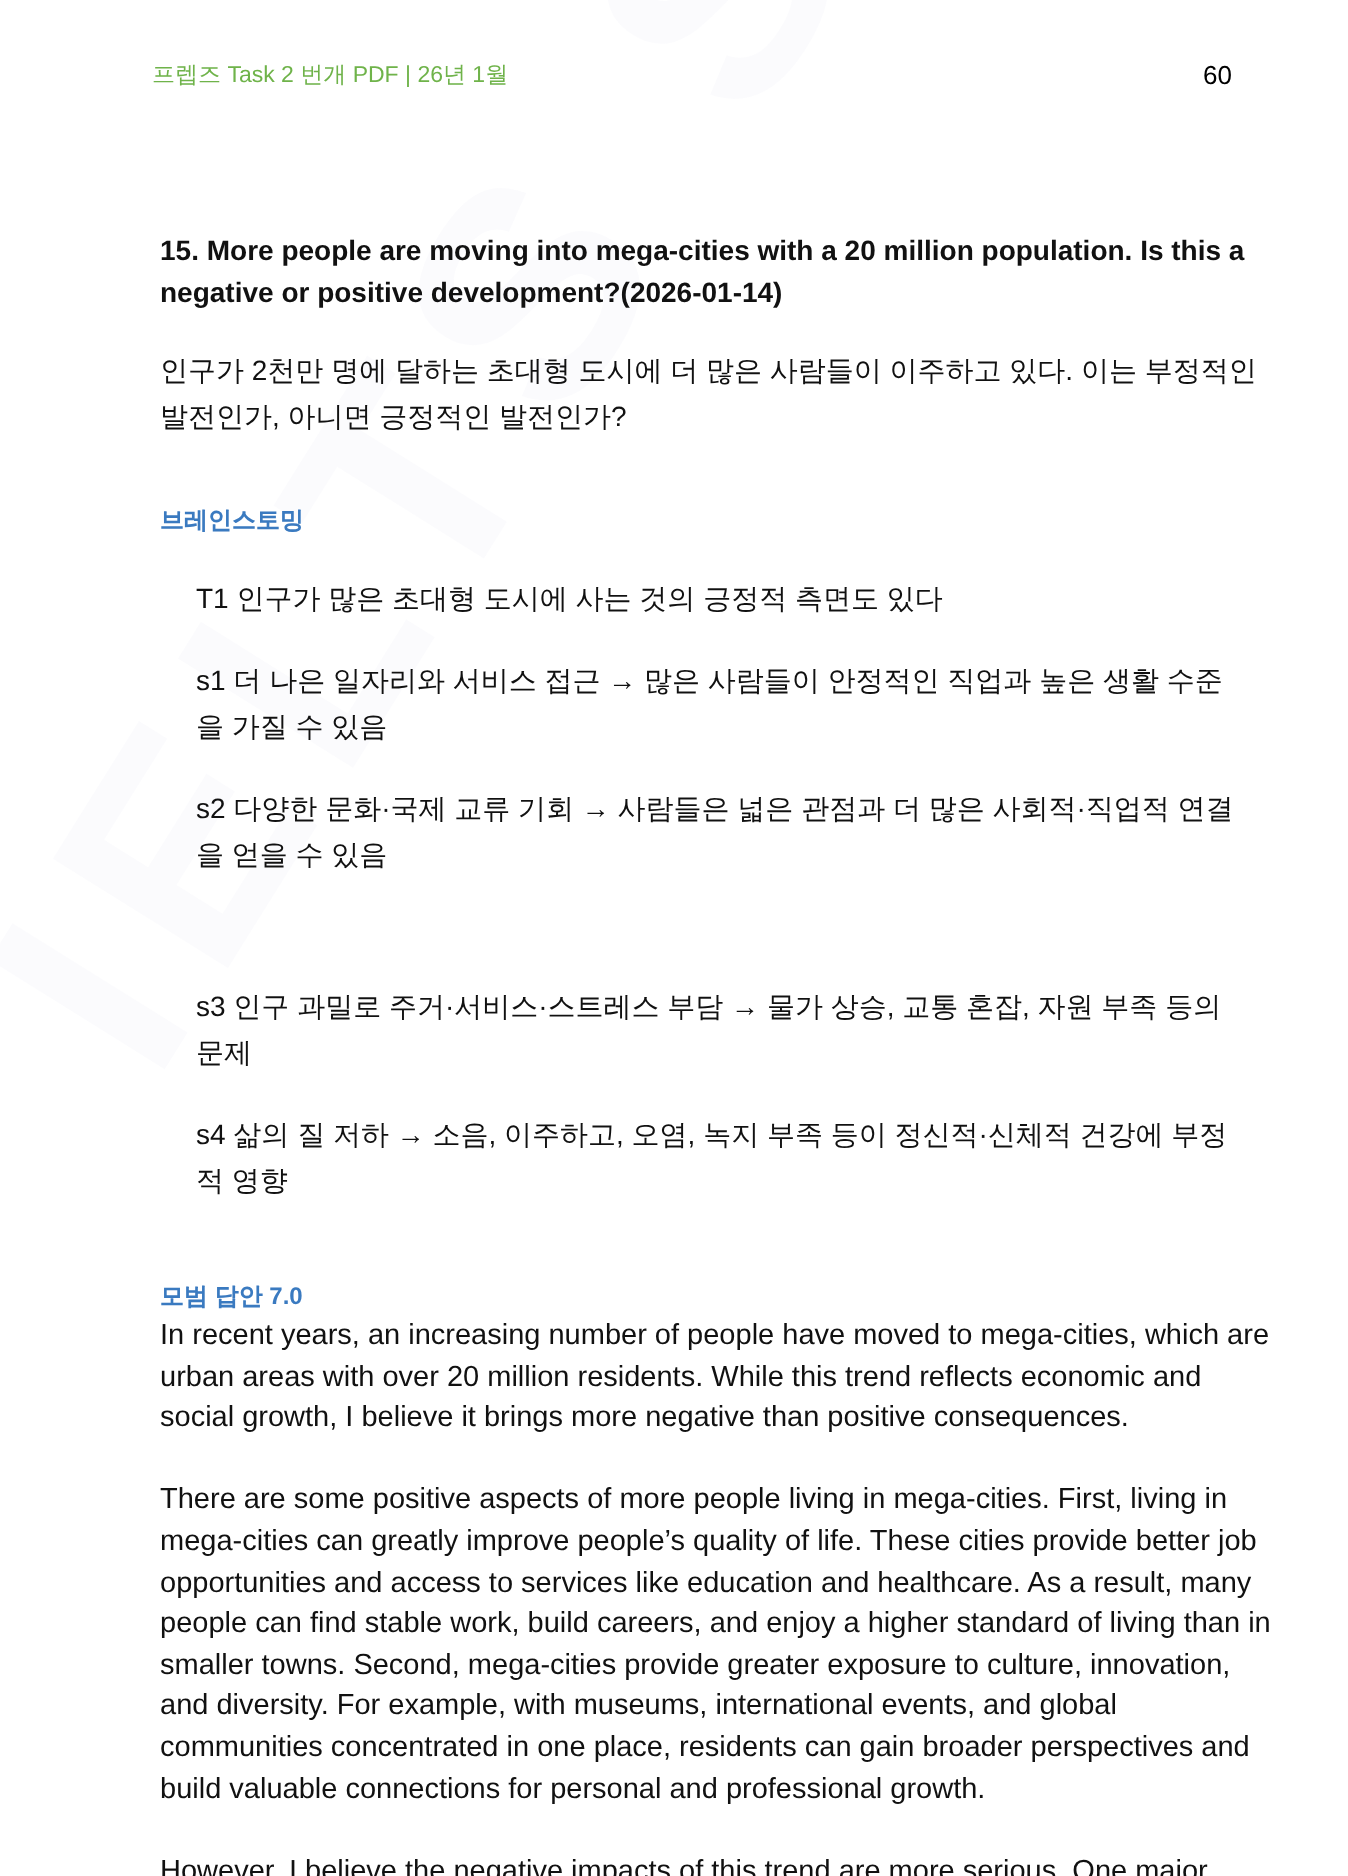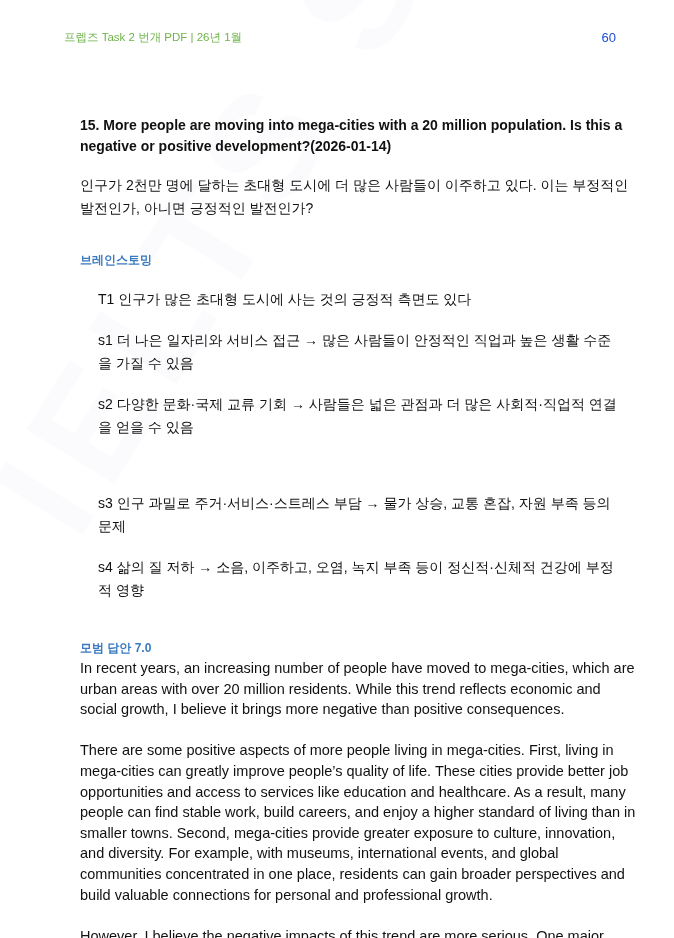--- a/index.html
+++ b/index.html
@@ -32,37 +32,37 @@
       transform-origin: left top;
       font-size: 150px;
       font-weight: bold;
       color: rgba(200, 205, 225, 0.07);
       letter-spacing: 18px;
       white-space: nowrap;
     }
     .header {
       position: absolute;
       top: 28px;
-      left: 64px;
+      left: 76px;
       right: 58px;
       height: 20px;
     }
     .header-title {
       position: absolute;
       left: 0;
       top: 2px;
       font-size: 11.5px;
       color: #6fb34a;
     }
     .page-number {
       position: absolute;
       right: 0;
       top: 2px;
       font-size: 13px;
-      color: #1d4ed8;
+      color: #000000;
     }
     .content {
       position: absolute;
       top: 115px;
       left: 80px;
       width: 556px;
     }
     .question {
       font-size: 14px;
       font-weight: bold;

